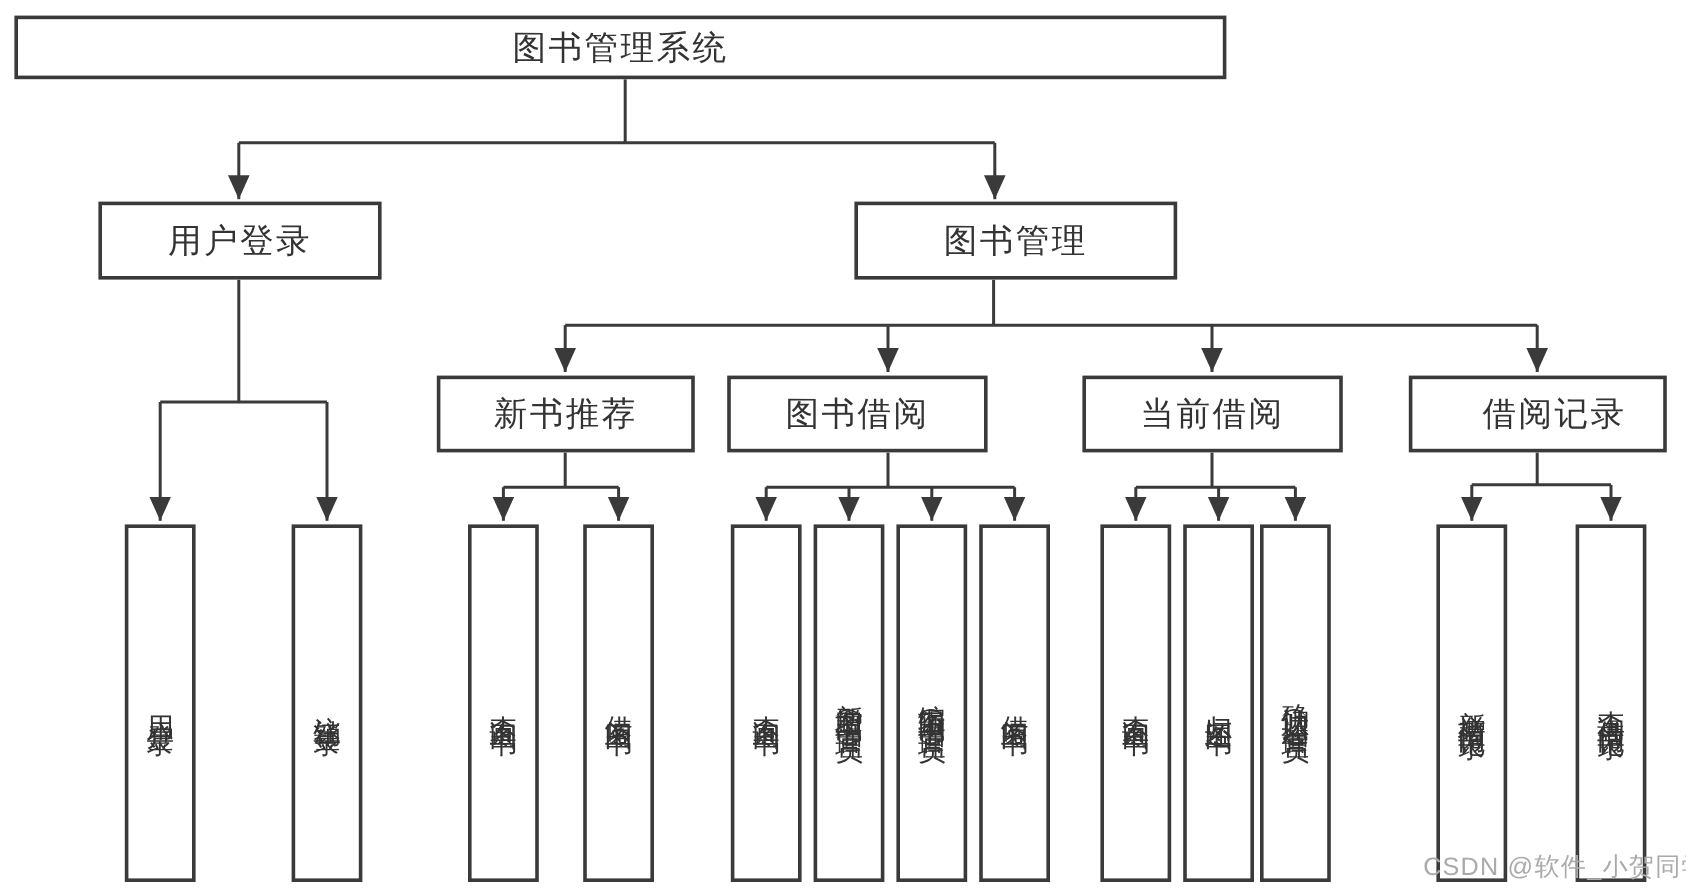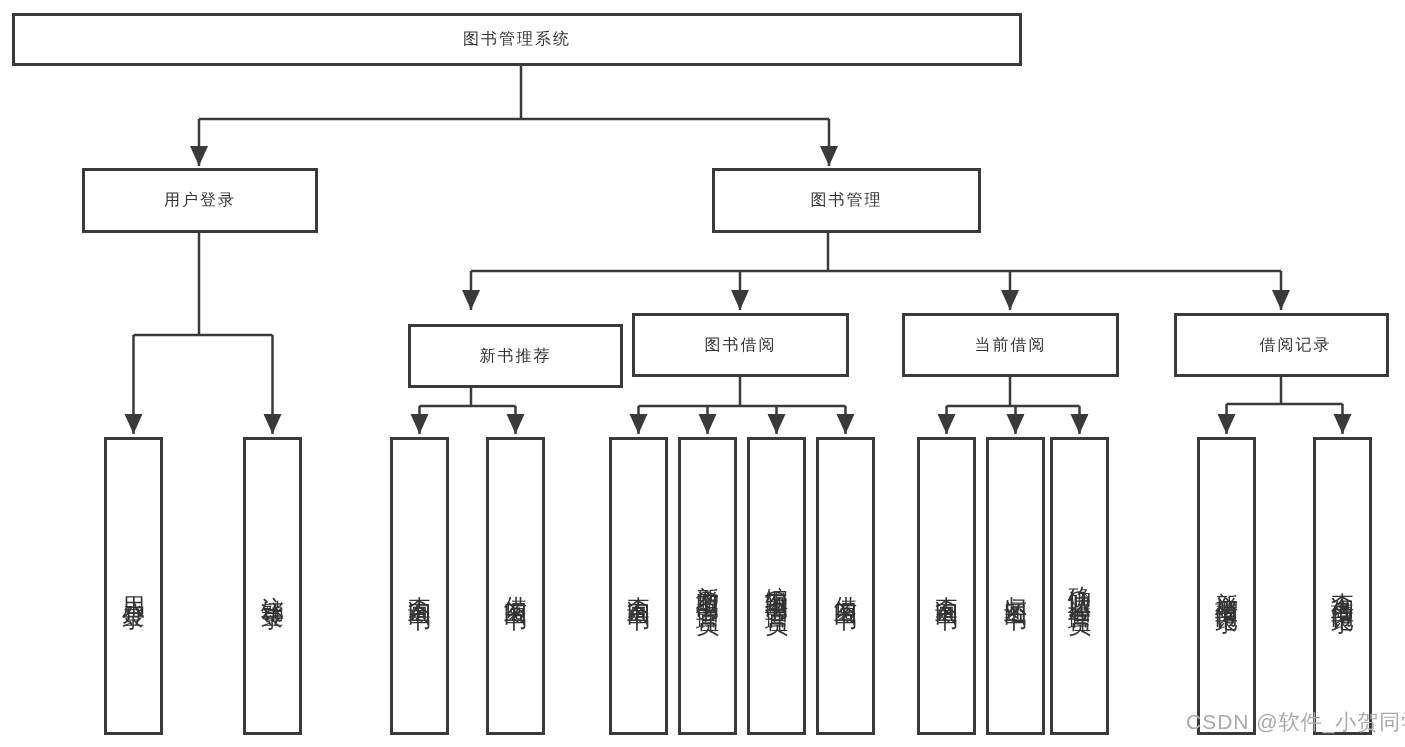--- a/index.html
+++ b/index.html
@@ -27,41 +27,41 @@
     position: absolute;
     box-sizing: border-box;
     background: #ffffff;
     border: 3px solid #3a3a3a;
     color: #333333;
   }
   .hbox {
     display: flex;
     align-items: center;
     justify-content: center;
-    font-size: 16px;
+    font-size: 28px;
     letter-spacing: 2px;
     white-space: nowrap;
   }
   .vbox {
     width: 59px;
     height: 298px;
     top: 437px;
     writing-mode: vertical-rl;
     text-orientation: mixed;
     text-align: center;
     line-height: 53px;
     font-size: 23px;
     letter-spacing: 4px;
   }
   
   .root-box   { left: 12px;   top: 13px;  width: 1010px; height: 53px; }
   .n-login    { left: 82px;   top: 168px; width: 236px;  height: 65px; }
   .n-bookmgmt { left: 712px;  top: 168px; width: 269px;  height: 65px; }
-  .n-newbook  { left: 364px;  top: 324px; width: 215px;  height: 64px; margin-left: 44px; }
-  .n-borrow   { left: 632px;  top: 313px; width: 217px;  height: 64px; }
+  .n-newbook  { left: 364px;  top: 313px; width: 215px;  height: 64px; }
+  .n-borrow   { left: 606px;  top: 313px; width: 217px;  height: 64px; }
   .n-current  { left: 902px;  top: 313px; width: 217px;  height: 64px; }
   .n-records  { left: 1174px; top: 313px; width: 215px;  height: 64px; padding-left: 28px; }
   
   .v-ul0 { left: 104px; }
   .v-ul1 { left: 243px; }
   .v-nb0 { left: 390px; }
   .v-nb1 { left: 486px; }
   .v-bb0 { left: 609px; }
   .v-bb1 { left: 678px; }
   .v-bb2 { left: 747px; }

